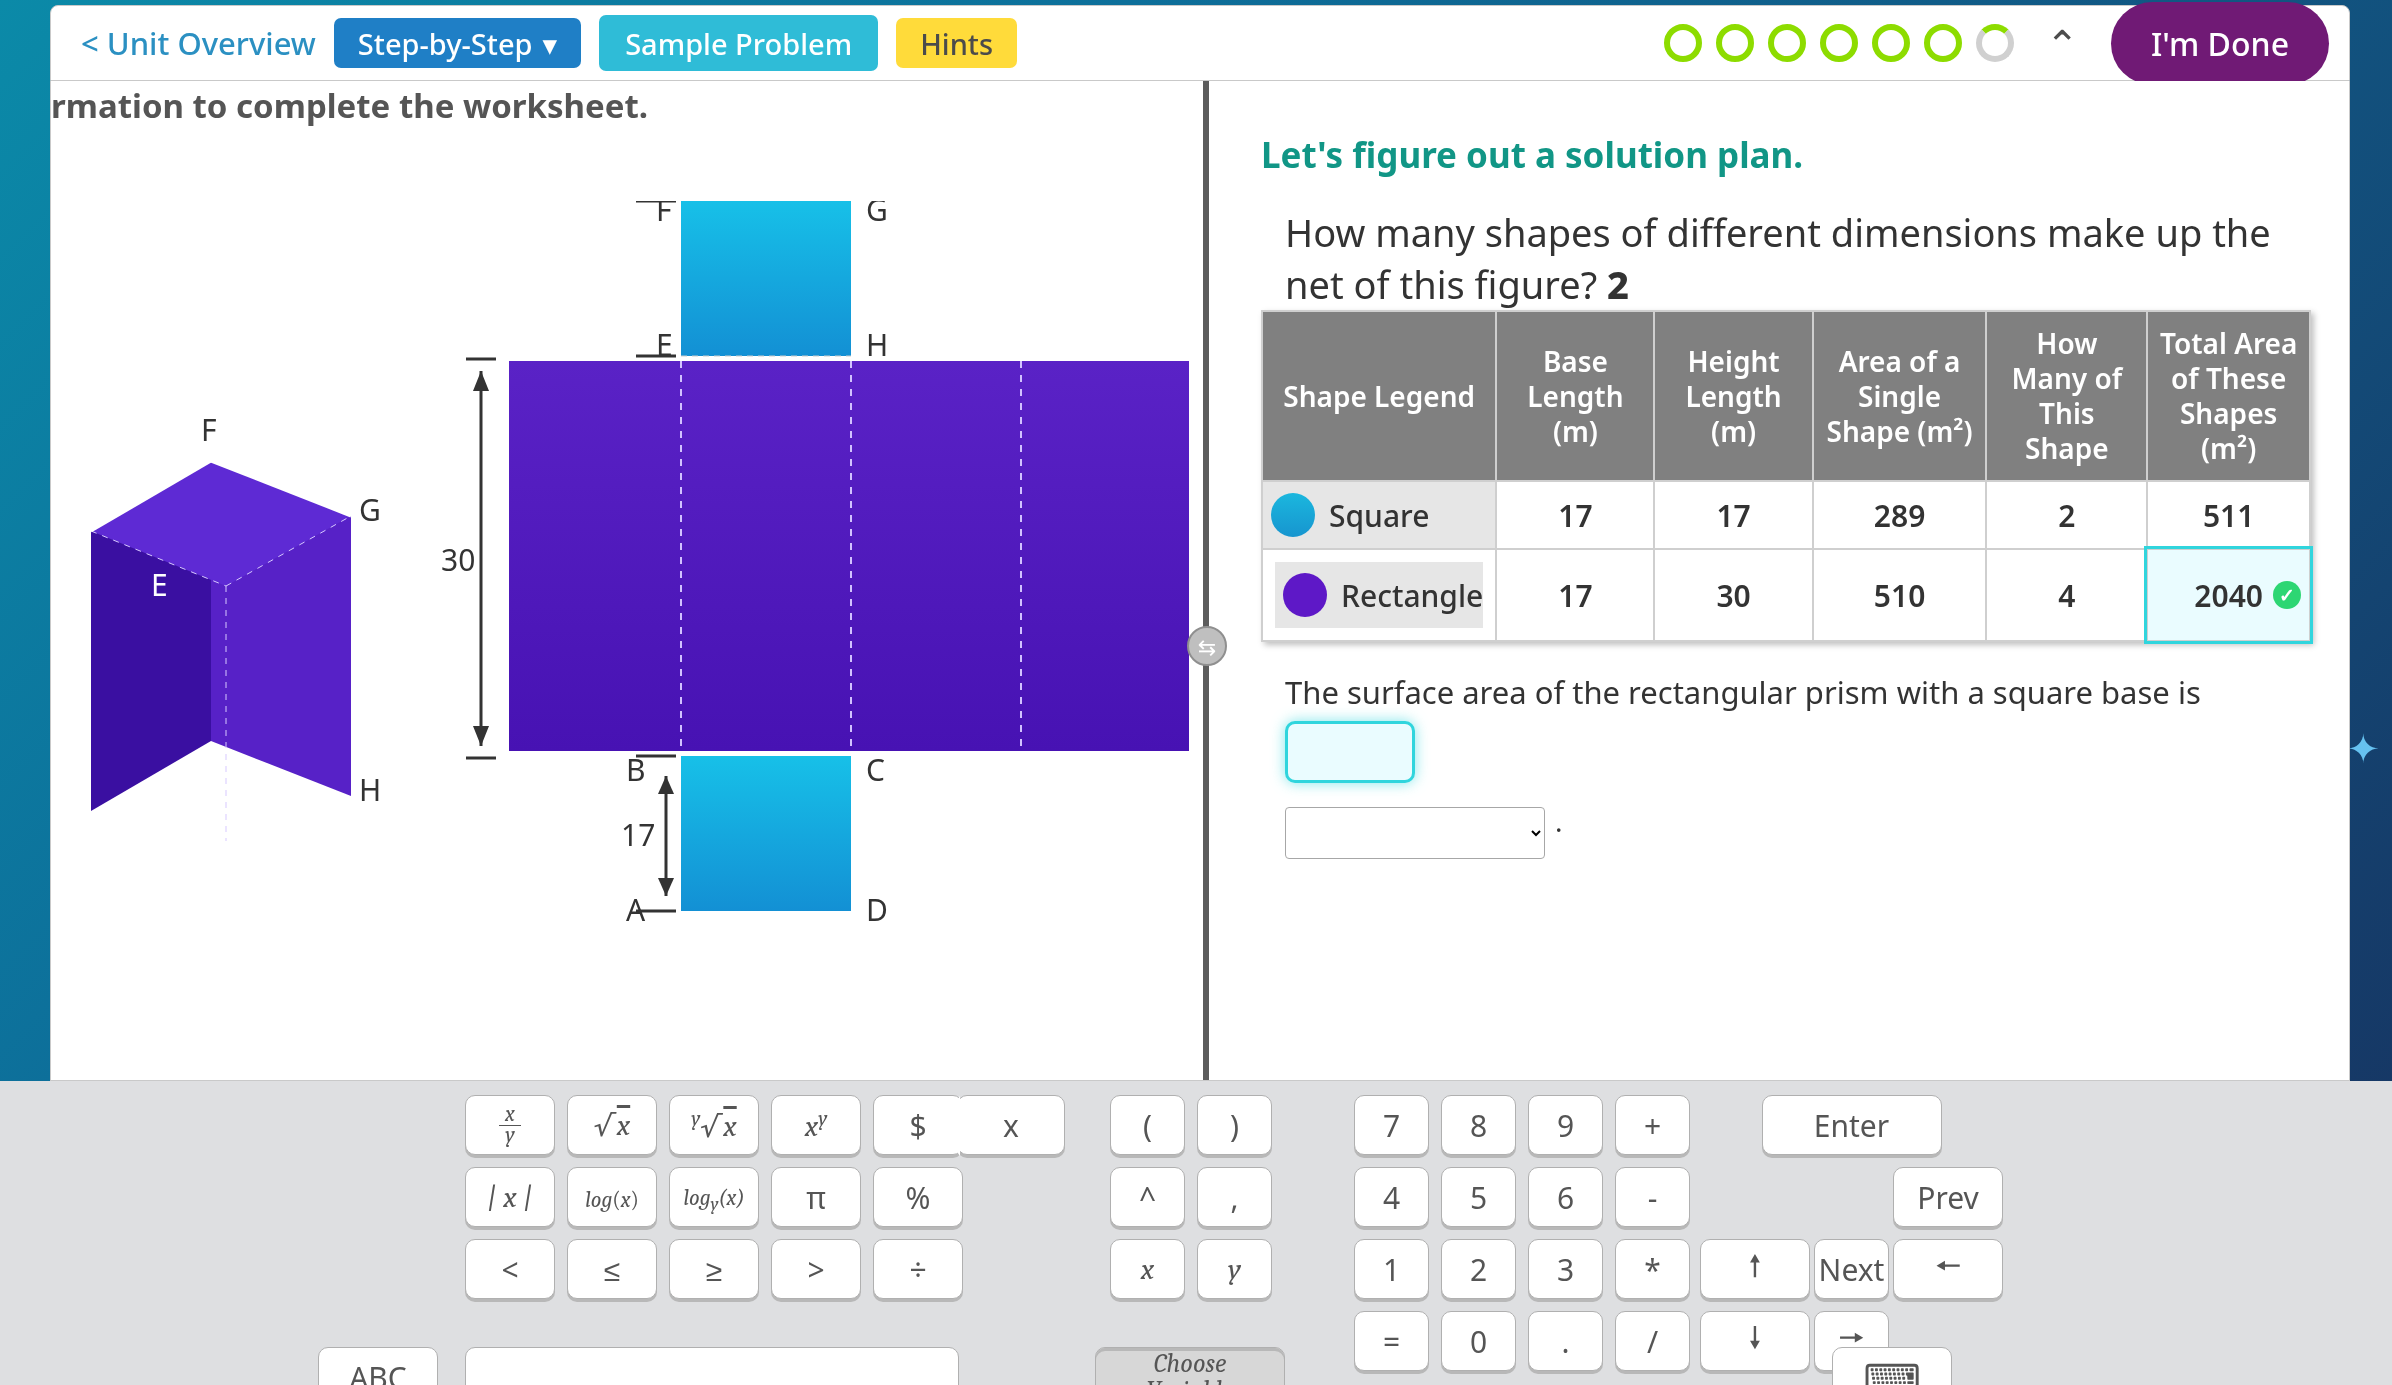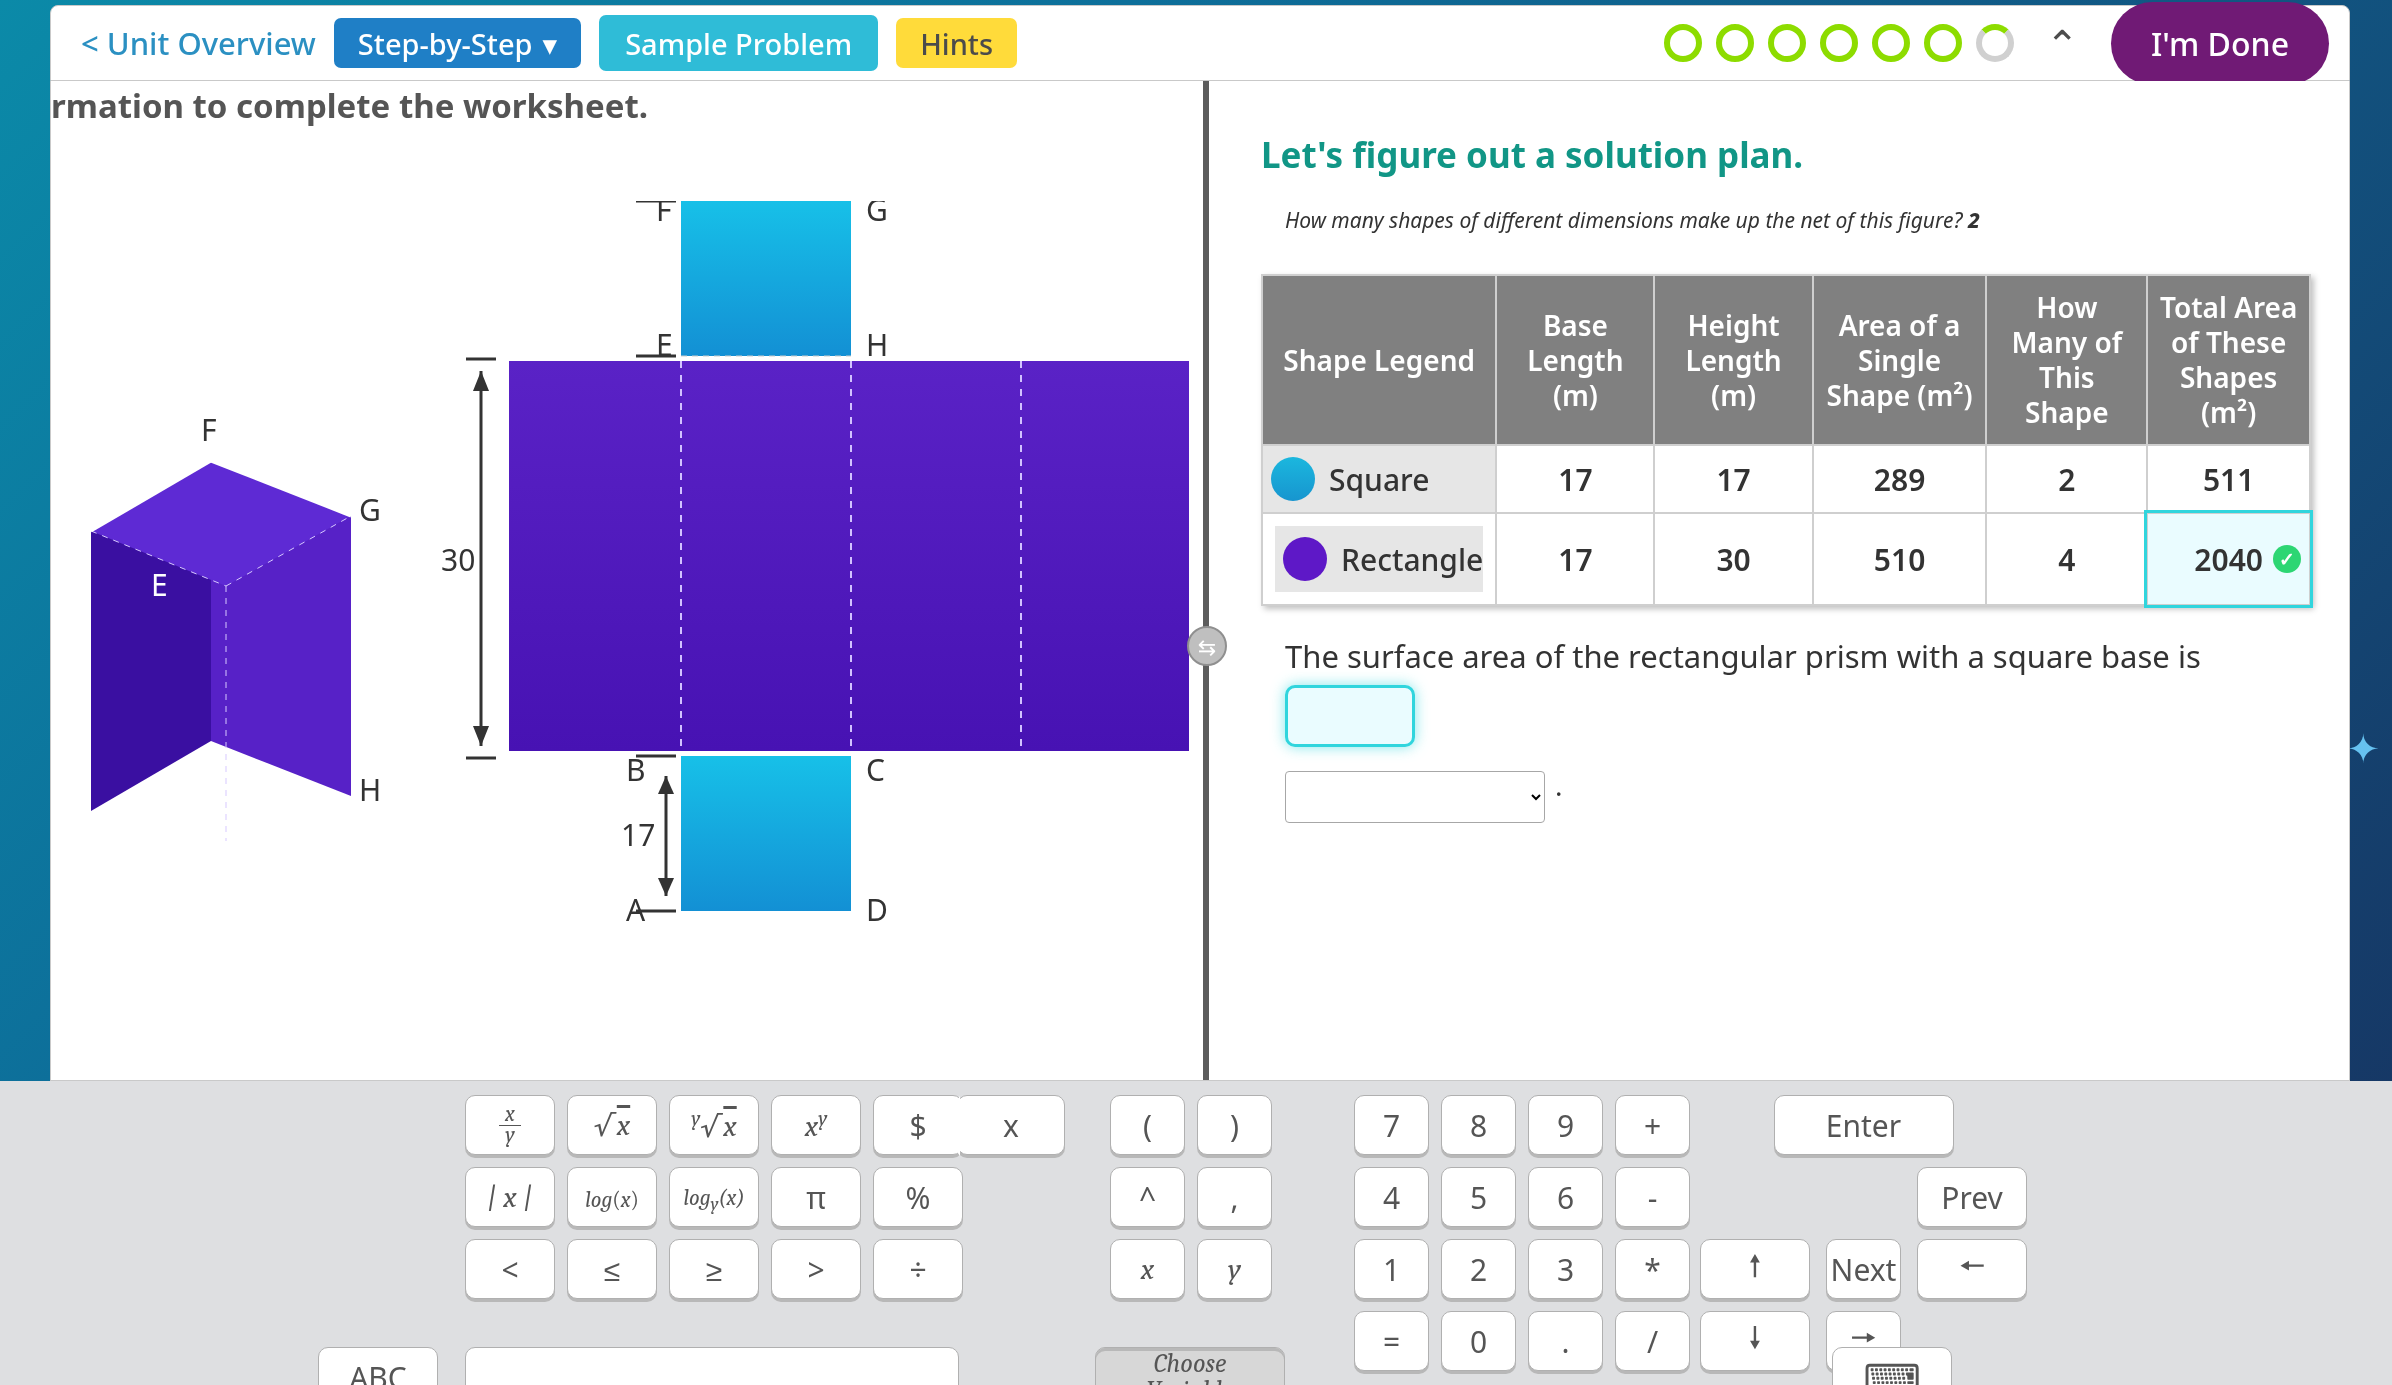--- a/index.html
+++ b/index.html
@@ -54,21 +54,21 @@
                 font-size:22px; cursor:ew-resize; }
 
   .truncated-title { position:absolute; left:0; top:2px; font-size:33px;
                      font-weight:700; color:#555; }
 
   
   .figure-wrap { position:absolute; left:20px; top:120px; width:1130px; height:850px; }
 
   
   .r-head { color:#119686; font-size:35px; font-weight:700; margin-bottom:28px; }
-  .r-q { font-size:21px; margin-bottom:40px; padding-left:24px;font-style:italic; }
+  .r-q { font-size:38px; padding-left:24px; }
   .r-q .ans { font-weight:800; }
 
   table.shape-tab { border-collapse:collapse; width:1050px;
                     box-shadow:3px 3px 6px rgba(0,0,0,.25); }
   table.shape-tab th { background:#808080; color:#fff; font-size:28px; font-weight:600;
                        padding:14px 8px; border:2px solid #cfcfcf; text-align:center;
                        vertical-align:middle; line-height:1.25; }
   table.shape-tab td { border:2px solid #cfcfcf; font-size:30px; text-align:center;
                        padding:8px 6px; height:66px; font-weight:600; color:#333; }
   .legend-cell { background:#e6e6e6; display:flex; align-items:center;
@@ -127,21 +127,21 @@
   .g-cv   { left:1095px; top:266px; }
   .g-cv .key { width:190px; height:62px; flex-direction:column; font-size:26px;
                line-height:1.05; font-style:italic; font-family:"Cambria",serif; }
 
   
   .g-num  { left:1354px; top:14px; grid-template-columns:repeat(4,75px);
             grid-template-rows:repeat(4,60px); }
 
   
   .g-nav  { left:1700px; top:14px; grid-template-columns:110px 75px 110px;
-            grid-template-rows:repeat(3,60px); column-gap:16px; }
+            grid-template-rows:repeat(3,60px); column-gap:4px; }
   .g-nav .enter { grid-column:1 / span 3; width:180px; justify-self:center; }
   .g-kb   { left:1832px; top:266px; }
   .g-kb .key { width:120px; }
 
   sup { font-size:.7em; }
 </style>
 </head>
 <body>
 
 <div class="stage" id="stage" style="transform: scale(1);">

